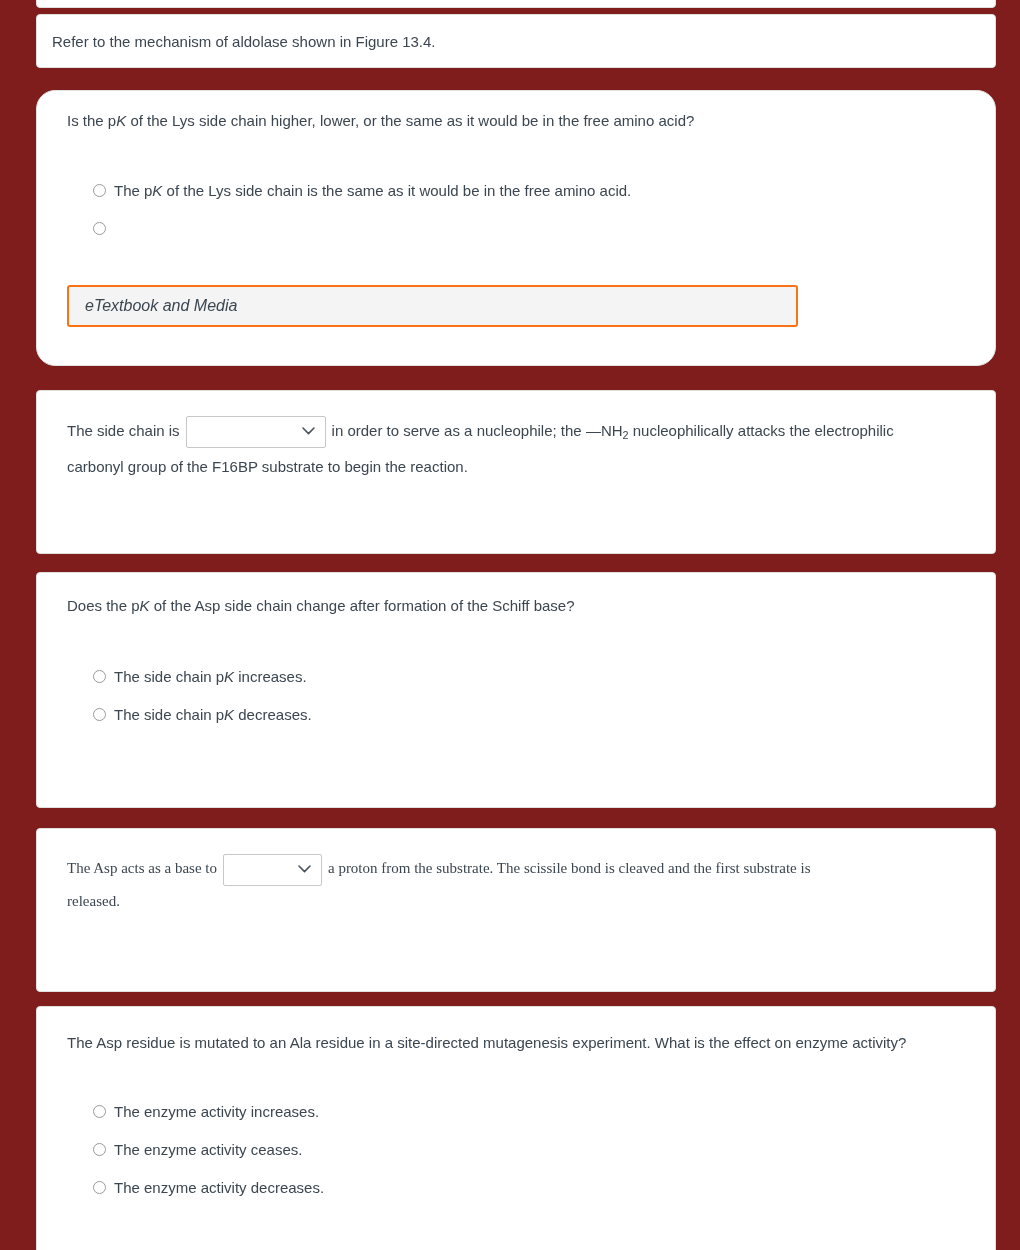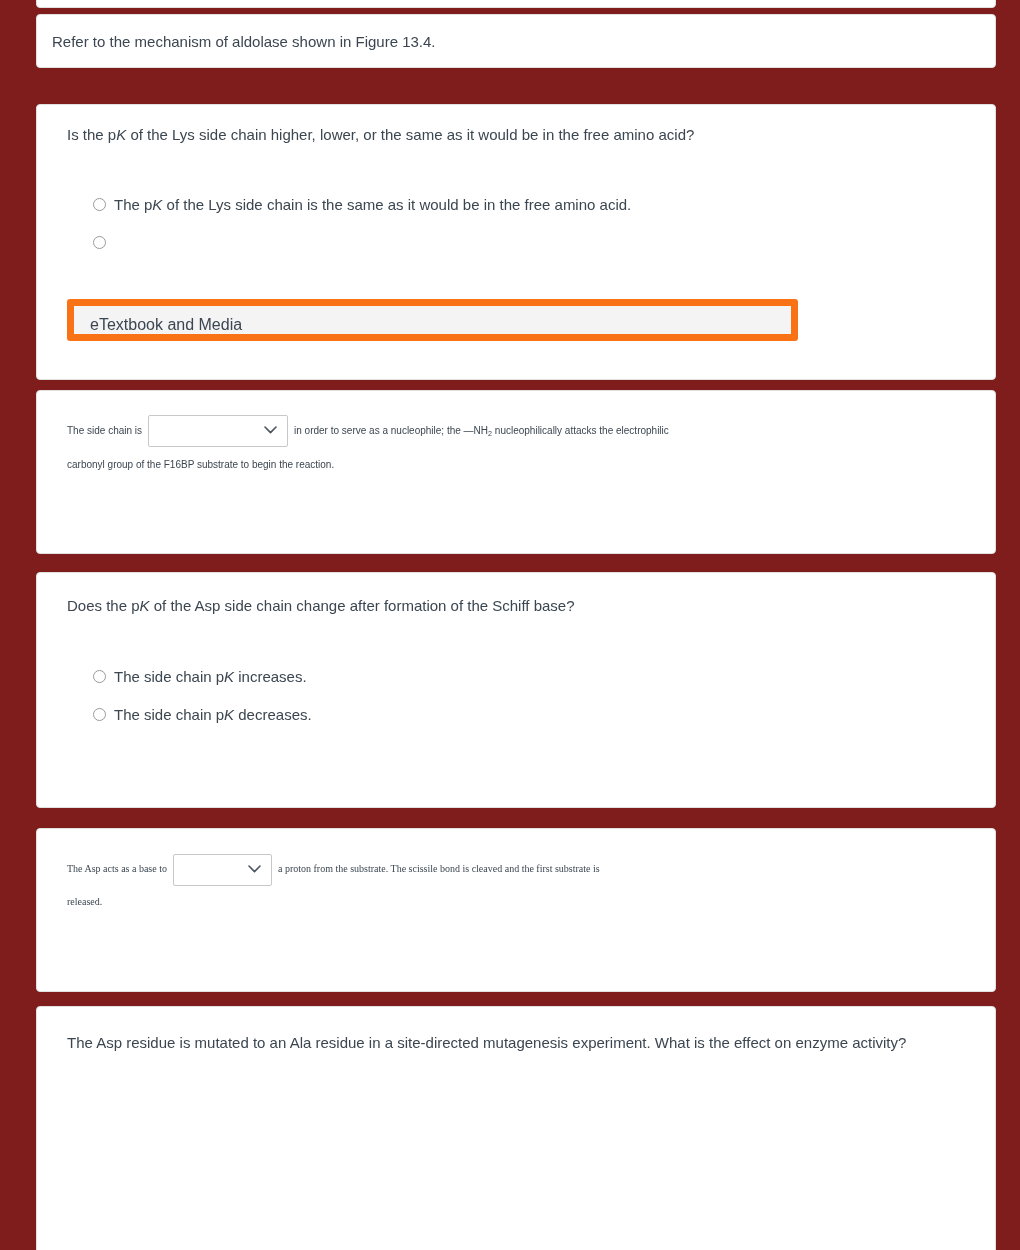--- a/index.html
+++ b/index.html
@@ -31,21 +31,21 @@
   }
   .card {
     position: absolute;
     left: 36px;
     width: 960px;
     background: #ffffff;
     border: 1px solid #e0e0e0;
     border-radius: 4px;
   }
   .card-prompt   { top: 14px;   height: 54px; }
-  .card-q1       { top: 104px;   height: 276px; }
+  .card-q1       { top: 90px;   height: 276px; border-radius: 19px; }
   .card-fill1    { top: 390px;  height: 164px; }
   .card-q2       { top: 572px;  height: 236px; }
   .card-fill2    { top: 828px;  height: 164px; font-family: Liberation Serif, serif; }
   .card-q3       { top: 1006px; height: 260px; }
 
   .prompt-text {
     position: absolute;
     left: 15px;
     top: 16px;
     font-size: 15px;
@@ -97,38 +97,39 @@
     cursor: pointer;
   }
 
   .etextbook-btn {
     position: absolute;
     left: 30px;
     top: 194px;
     width: 731px;
     height: 42px;
     background: #f4f4f4;
-    border: 7px solid #f97316;
+    border: 2px solid #f97316;
     border-radius: 3px;
     cursor: pointer;
+    font-style: italic;
   }
   .etextbook-btn span {
     position: absolute;
     left: 16px;
     top: 10px;
     font-size: 16px;
     color: #3b4650;
   }
 
   .fill-body {
     position: absolute;
     left: 30px;
     top: 24px;
     width: 900px;
-    font-size: 10px;
+    font-size: 15px;
     line-height: 31px;
     color: #3b4650;
   }
   .fill-body .line2 { display: block; margin-top: 0px; }
 
   .sel {
     position: relative;
     display: inline-block;
     vertical-align: middle;
     height: 32px;
@@ -215,15 +216,29 @@
     <div class="fill-body"><span>The Asp acts as a base to</span><span class="sel sel-narrow"><span class="sel-value"></span><span class="chev">
             <svg width="13" height="8" viewBox="0 0 13 8">
               <path d="M1 1 L6.5 6.6 L12 1" fill="none" stroke="#4a5560" stroke-width="1.6" stroke-linecap="round" stroke-linejoin="round"></path>
             </svg>
           </span></span><span>a proton from the substrate. The scissile bond is cleaved and the first substrate is</span><span class="line2">released.</span></div>
   </div>
 
   <div class="card card-q3">
     <div class="q-stem">The Asp residue is mutated to an Ala residue in a site-directed mutagenesis experiment. What is the effect on enzyme activity?</div>
 
+    <div class="options">
+      <div class="option-row">
+        <span class="radio"></span>
+        <span class="option-label">The enzyme activity increases.</span>
+      </div>
+      <div class="option-row">
+        <span class="radio"></span>
+        <span class="option-label">The enzyme activity ceases.</span>
+      </div>
+      <div class="option-row">
+        <span class="radio"></span>
+        <span class="option-label">The enzyme activity decreases.</span>
+      </div>
+    </div>
   </div>
 
 </div>
 
 </body></html>

